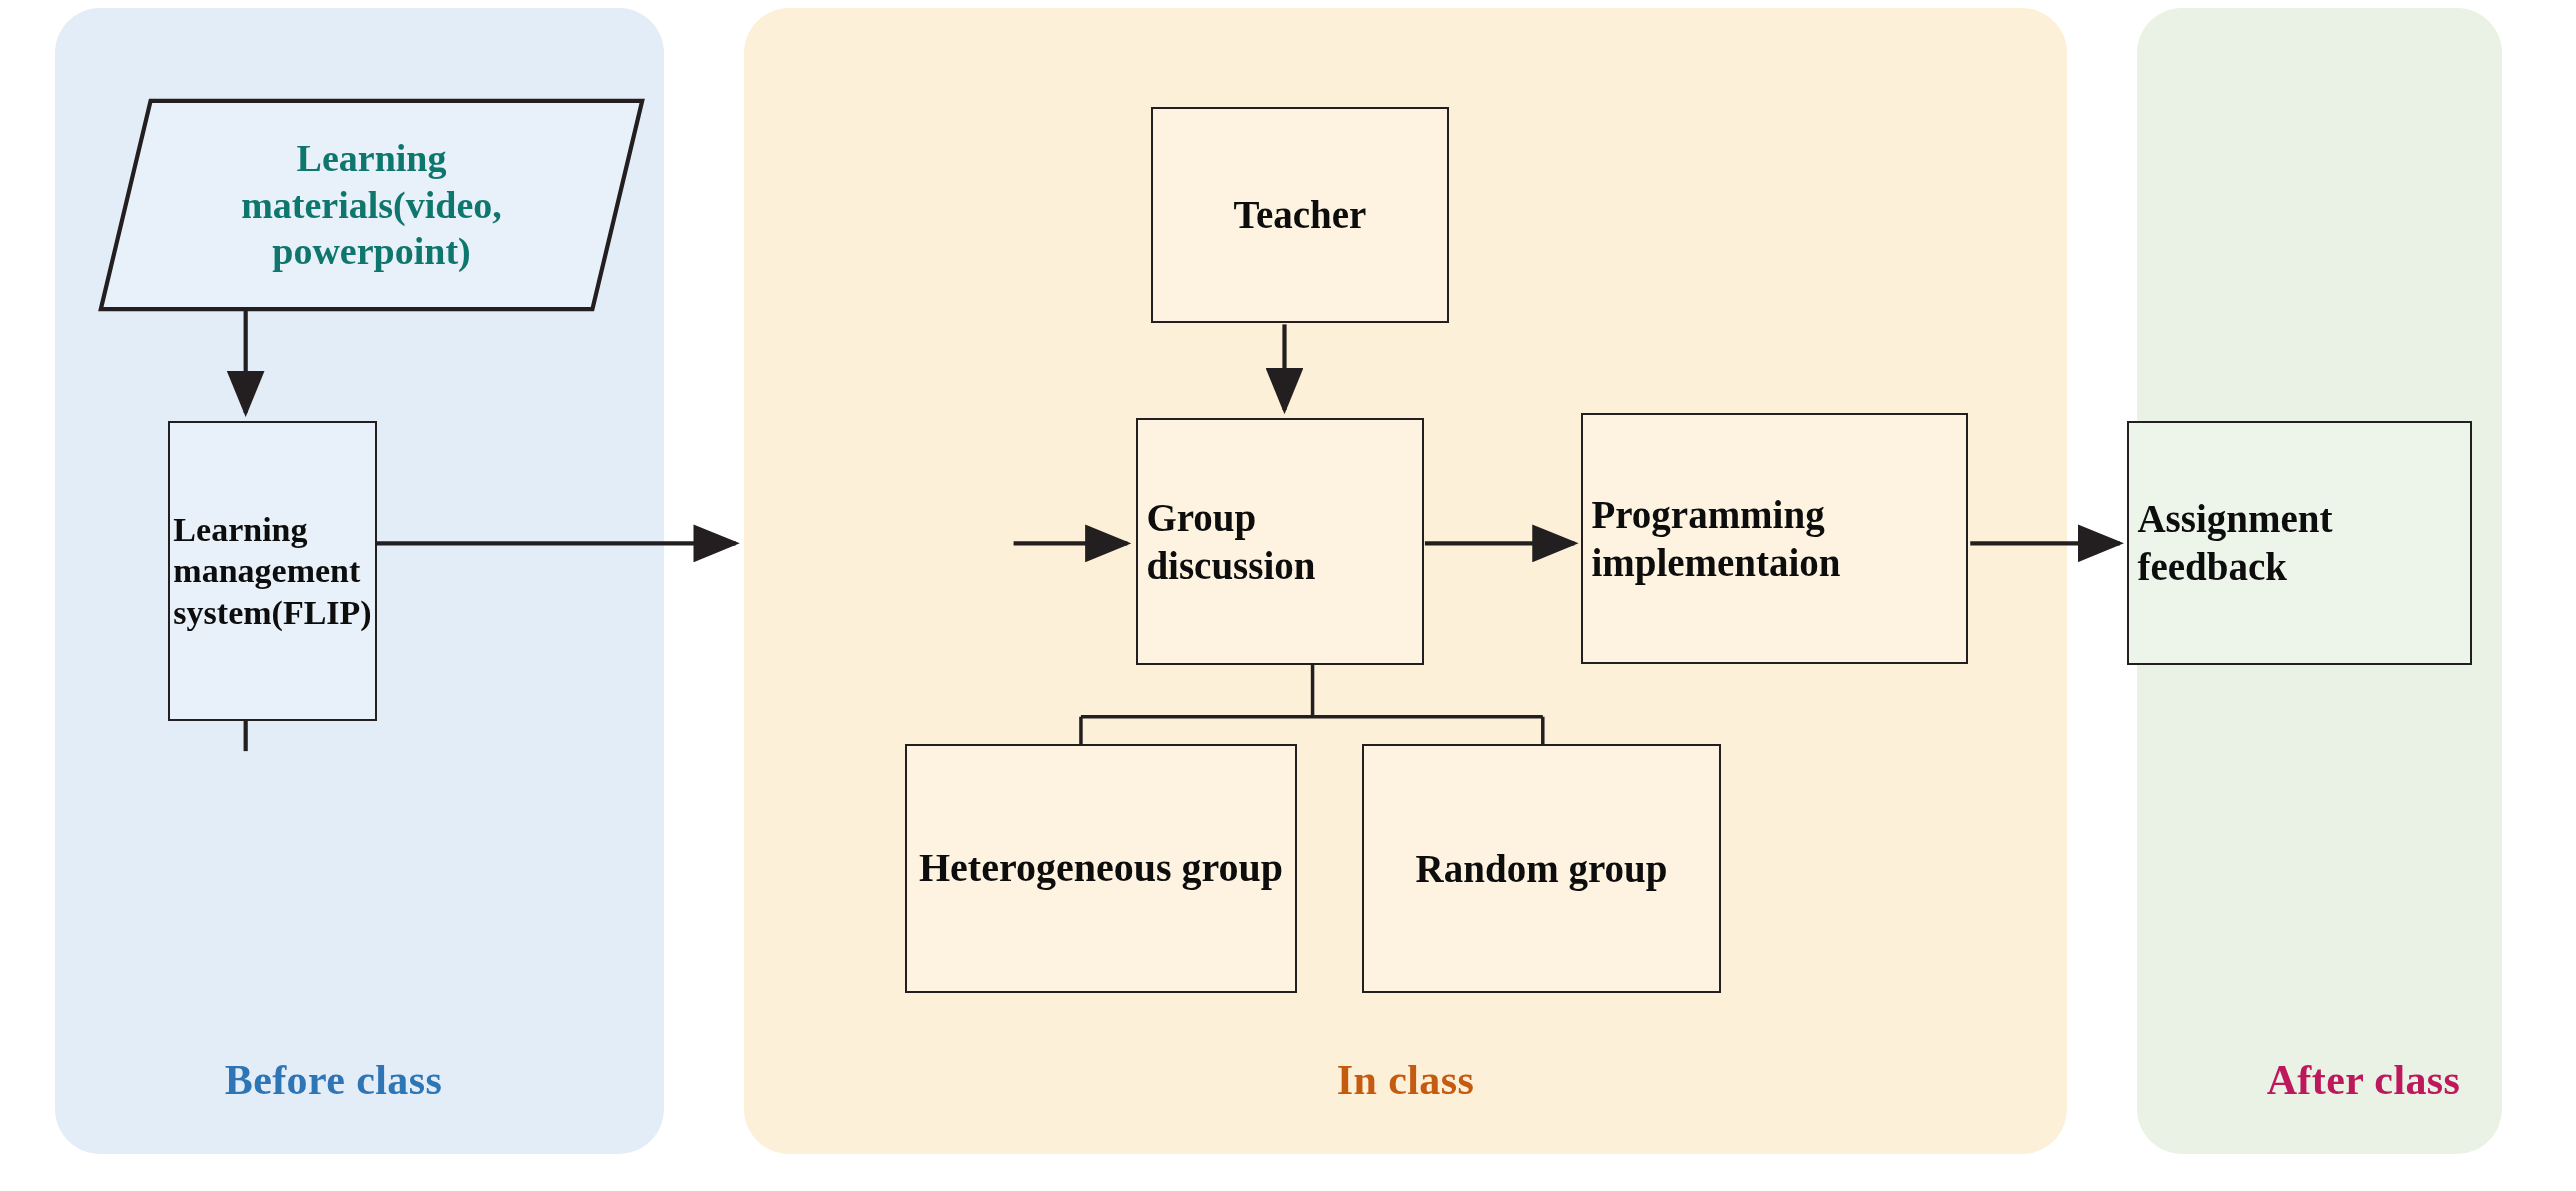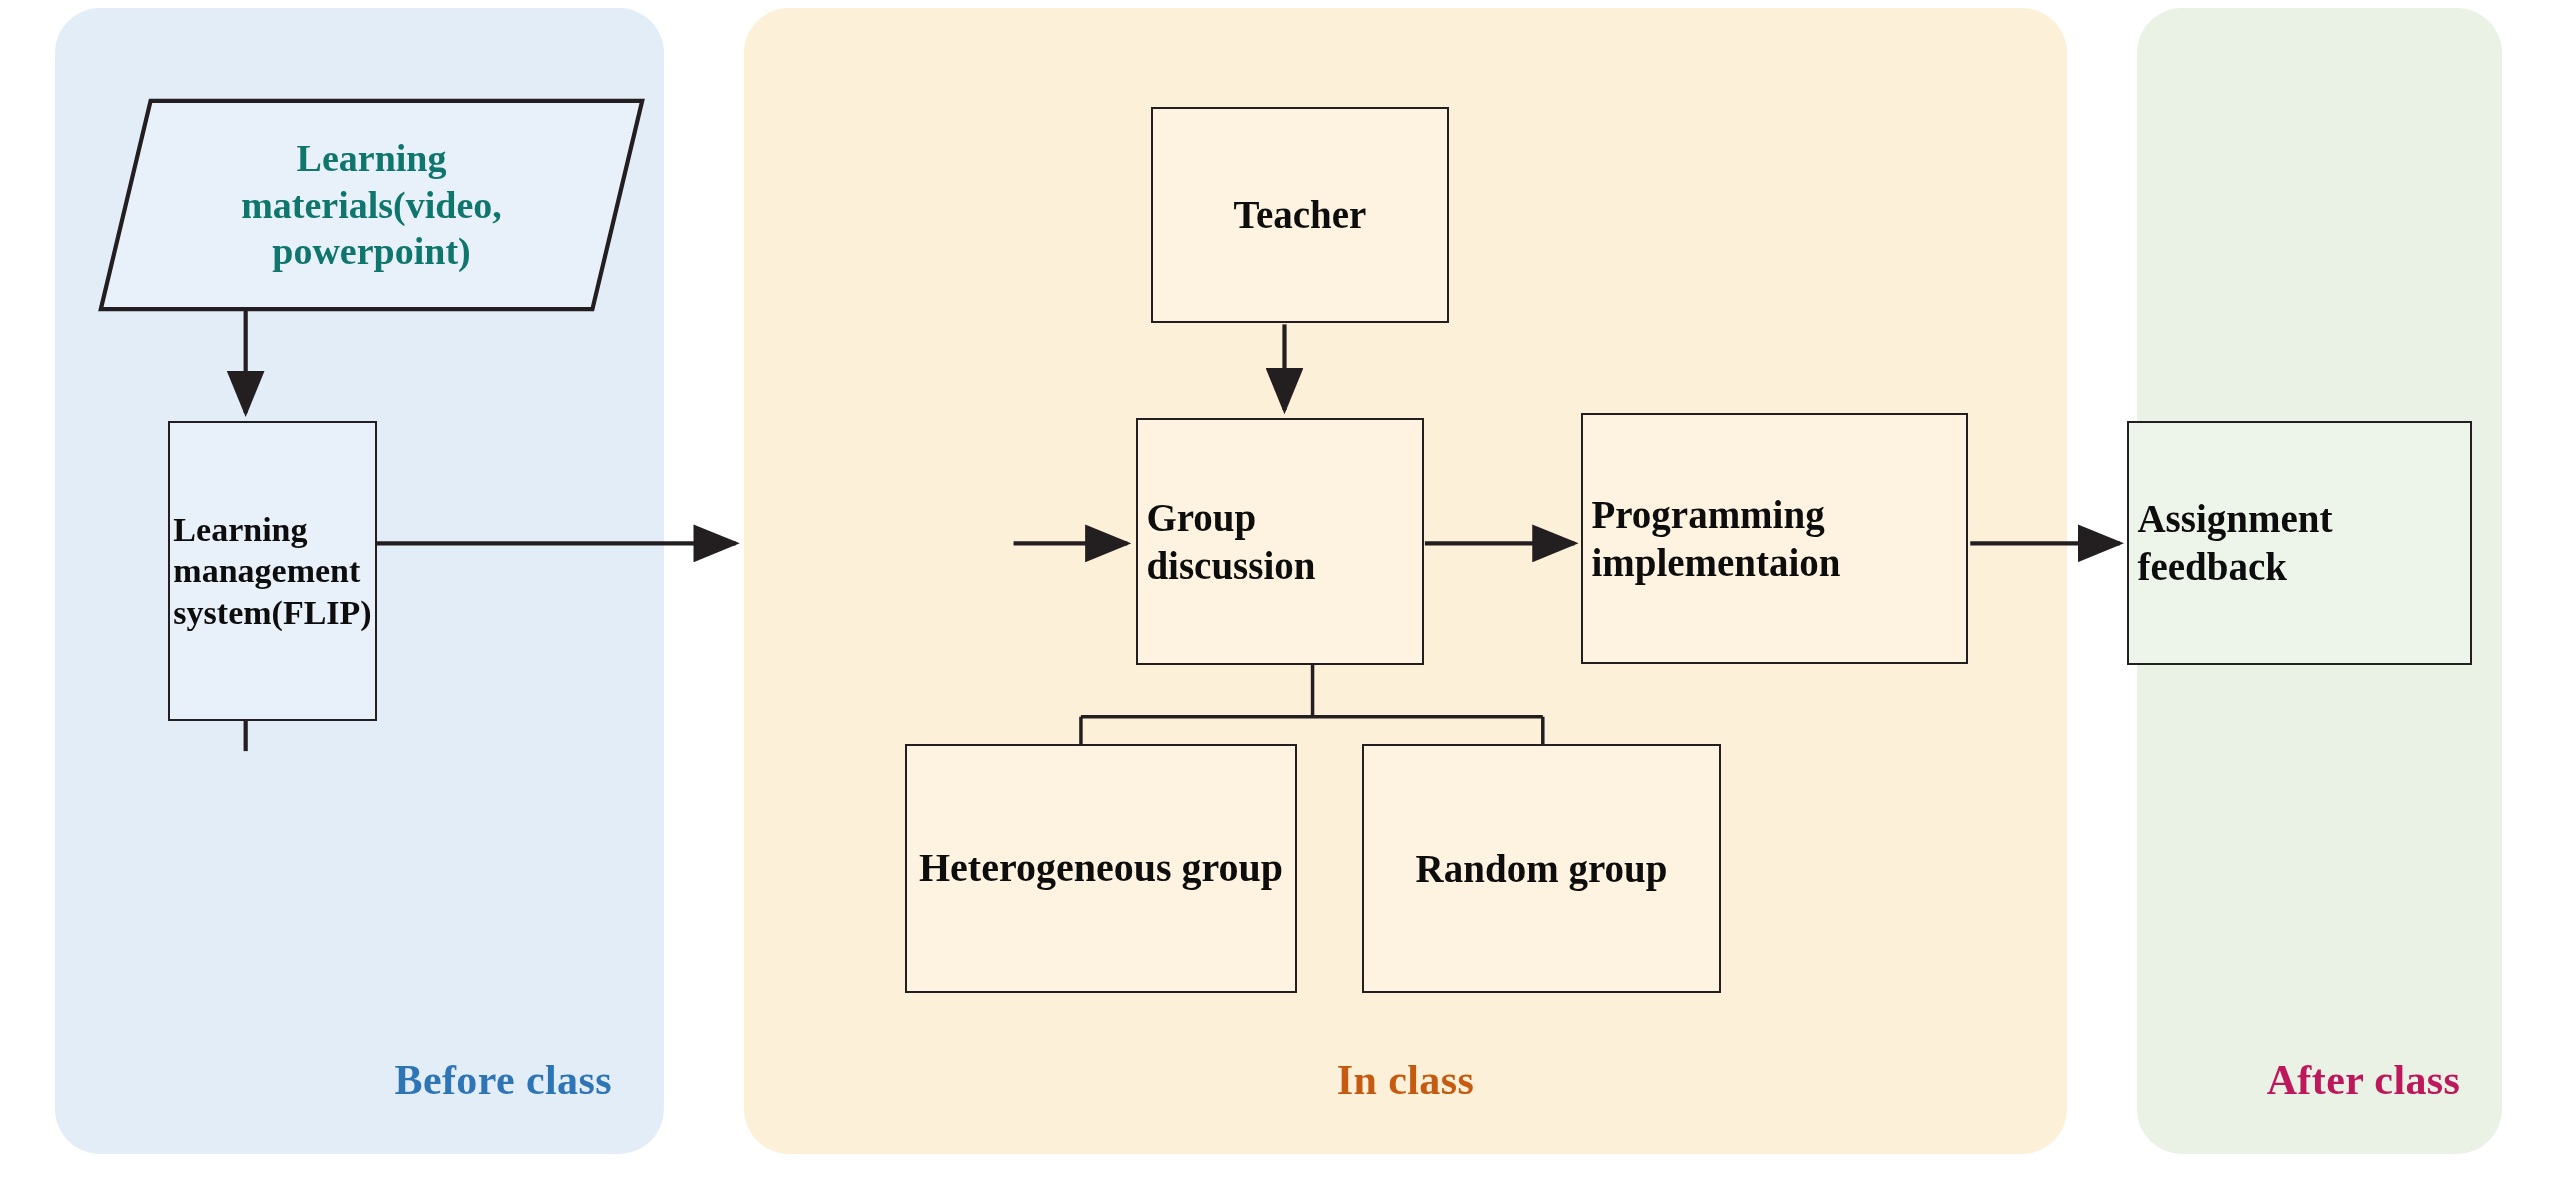--- a/index.html
+++ b/index.html
@@ -26,21 +26,21 @@
   #panel-after  { left: 2137px; top: 8.4px; width: 365px;  height: 1146px; background: #E9F2E4; }
 
   .phase-label {
     position: absolute;
     font-weight: bold;
     font-size: 42px;
     letter-spacing: 0.4px;
     white-space: nowrap;
     text-align: center;
   }
-  #label-before { left: 55px;   top: 1056px; width: 557px;  color: #2E75B6; text-align: right; }
+  #label-before { left: 55px;   top: 1056px; width: 557px;  color: #2E75B6; }
   #label-in     { left: 744px; top: 1056px; width: 1323px; color: #C55A11; font-family: Liberation Serif, serif; }
   #label-after  { left: 2137px; top: 1056px; width: 365px;  color: #538135; }
 
   
   .node {
     position: absolute;
     box-sizing: border-box;
     border: 2.8px solid #231f20;
     display: flex;
     align-items: center;

